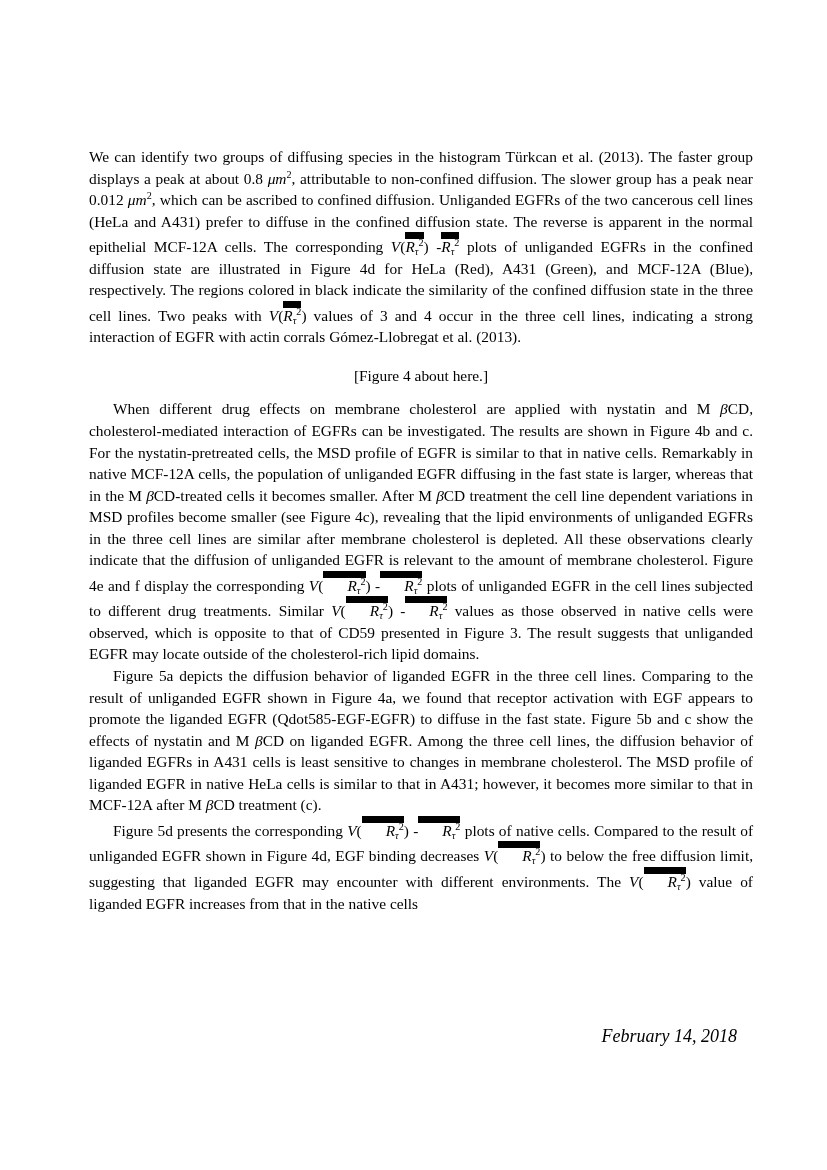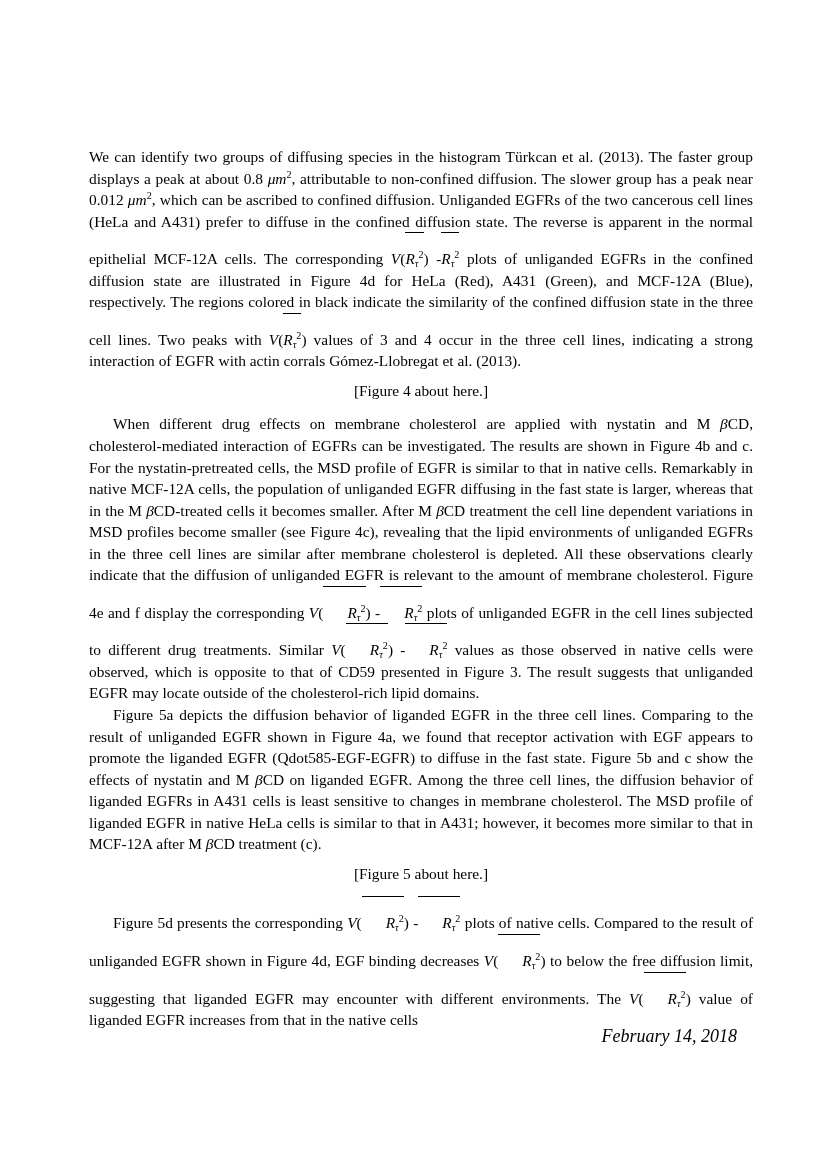--- a/index.html
+++ b/index.html
@@ -17,54 +17,53 @@
     left: 89px;
     top: 146px;
     width: 664px;
     font-size: 15.4px;
     line-height: 21.55px;
     text-align: justify;
   }
   .para { margin: 0; text-indent: 24px; }
   .para.noindent { text-indent: 0; }
   .figure-note {
-    margin: 8px 0 12px 0;
+    margin: 17px 0 12px 0;
     text-align: center;
     text-indent: 0;
   }
   .footer-date {
     position: absolute;
     top: 1026px;
     right: 90px;
     font-style: italic;
     font-size: 18px;
     line-height: 20px;
   }
   
   .page-body i, .footer-date i { font-style: italic; }
   .ol {
     display: inline-block;
-    border-top: 1px solid #000000;
-    padding-top: 18px;
+    border-top: 7px solid #000000;
+    padding-top: 0;
     line-height: 1.05;
   }
   sub, sup { font-size: 0.66em; line-height: 0; }
   sub { vertical-align: -0.25em; }
   sup { vertical-align: 0.55em; }
 </style>
 </head>
 <body>
 
 <div class="page-body">
   <p class="para noindent">We can identify two groups of diffusing species in the histogram Türkcan et al. (2013). The faster group displays a peak at about 0.8 <i>μm</i><sup>2</sup>, attributable to non-confined diffusion. The slower group has a peak near 0.012 <i>μm</i><sup>2</sup>, which can be ascribed to confined diffusion. Unliganded EGFRs of the two cancerous cell lines (HeLa and A431) prefer to diffuse in the confined diffusion state. The reverse is apparent in the normal epithelial MCF-12A cells. The corresponding <i>V</i>(<span class="ol"><i>R<sub>τ</sub></i><sup>2</sup></span>) -<span class="ol"><i>R<sub>τ</sub></i><sup>2</sup></span> plots of unliganded EGFRs in the confined diffusion state are illustrated in Figure 4d for HeLa (Red), A431 (Green), and MCF-12A (Blue), respectively. The regions colored in black indicate the similarity of the confined diffusion state in the three cell lines. Two peaks with <i>V</i>(<span class="ol"><i>R<sub>τ</sub></i><sup>2</sup></span>) values of 3 and 4 occur in the three cell lines, indicating a strong interaction of EGFR with actin corrals Gómez-Llobregat et al. (2013).</p>
 
   <p class="figure-note">[Figure 4 about here.]</p>
 
   <p class="para">When different drug effects on membrane cholesterol are applied with nystatin and M <i>β</i>CD, cholesterol-mediated interaction of EGFRs can be investigated. The results are shown in Figure 4b and c. For the nystatin-pretreated cells, the MSD profile of EGFR is similar to that in native cells. Remarkably in native MCF-12A cells, the population of unliganded EGFR diffusing in the fast state is larger, whereas that in the M <i>β</i>CD-treated cells it becomes smaller. After M <i>β</i>CD treatment the cell line dependent variations in MSD profiles become smaller (see Figure 4c), revealing that the lipid environments of unliganded EGFRs in the three cell lines are similar after membrane cholesterol is depleted. All these observations clearly indicate that the diffusion of unliganded EGFR is relevant to the amount of membrane cholesterol. Figure 4e and f display the corresponding <i>V</i>(<span class="ol"><i>R<sub>τ</sub></i><sup>2</sup></span>) -<span class="ol"><i>R<sub>τ</sub></i><sup>2</sup></span> plots of unliganded EGFR in the cell lines subjected to different drug treatments. Similar <i>V</i>(<span class="ol"><i>R<sub>τ</sub></i><sup>2</sup></span>) -<span class="ol"><i>R<sub>τ</sub></i><sup>2</sup></span> values as those observed in native cells were observed, which is opposite to that of CD59 presented in Figure 3. The result suggests that unliganded EGFR may locate outside of the cholesterol-rich lipid domains.</p>
 
   <p class="para">Figure 5a depicts the diffusion behavior of liganded EGFR in the three cell lines. Comparing to the result of unliganded EGFR shown in Figure 4a, we found that receptor activation with EGF appears to promote the liganded EGFR (Qdot585-EGF-EGFR) to diffuse in the fast state. Figure 5b and c show the effects of nystatin and M <i>β</i>CD on liganded EGFR. Among the three cell lines, the diffusion behavior of liganded EGFRs in A431 cells is least sensitive to changes in membrane cholesterol. The MSD profile of liganded EGFR in native HeLa cells is similar to that in A431; however, it becomes more similar to that in MCF-12A after M <i>β</i>CD treatment (c).</p>
 
-  <p class="figure-note">[Figure 5 about here.]</p>
 
   <p class="para">Figure 5d presents the corresponding <i>V</i>(<span class="ol"><i>R<sub>τ</sub></i><sup>2</sup></span>) -<span class="ol"><i>R<sub>τ</sub></i><sup>2</sup></span> plots of native cells. Compared to the result of unliganded EGFR shown in Figure 4d, EGF binding decreases <i>V</i>(<span class="ol"><i>R<sub>τ</sub></i><sup>2</sup></span>) to below the free diffusion limit, suggesting that liganded EGFR may encounter with different environments. The <i>V</i>(<span class="ol"><i>R<sub>τ</sub></i><sup>2</sup></span>) value of liganded EGFR increases from that in the native cells</p>
 </div>
 
 <div class="footer-date">February 14, 2018</div>
 
 </body></html>

